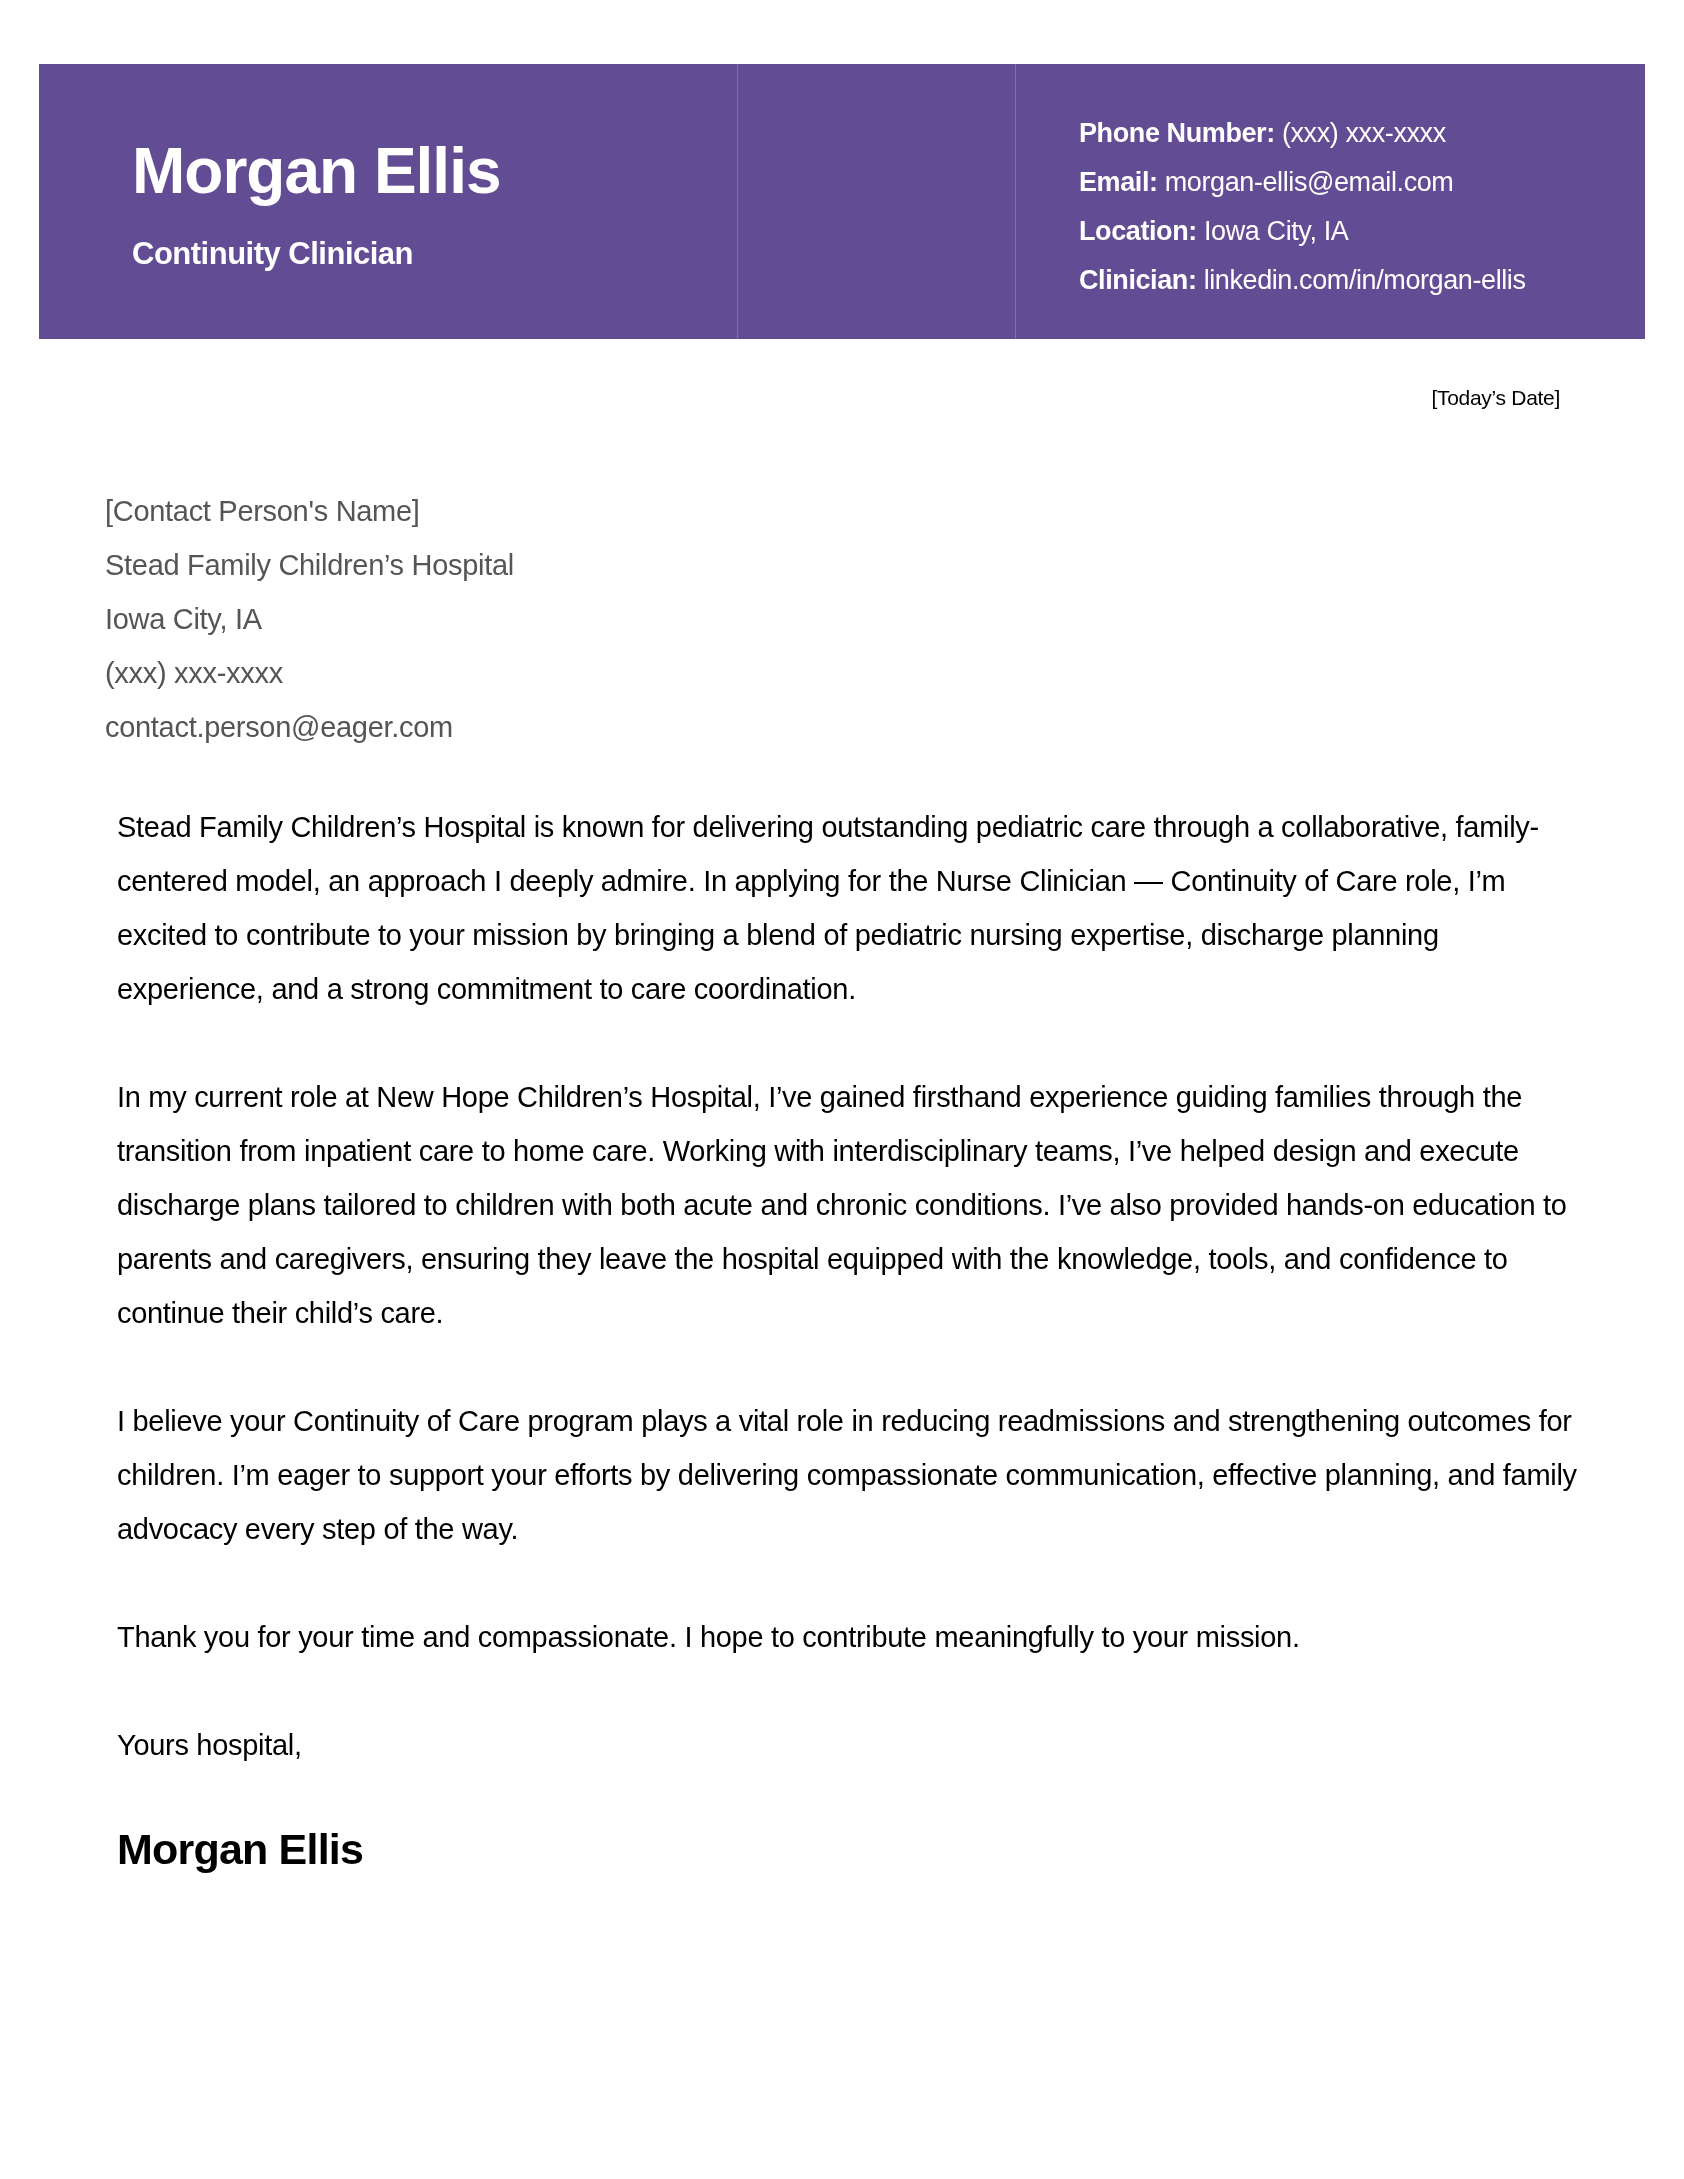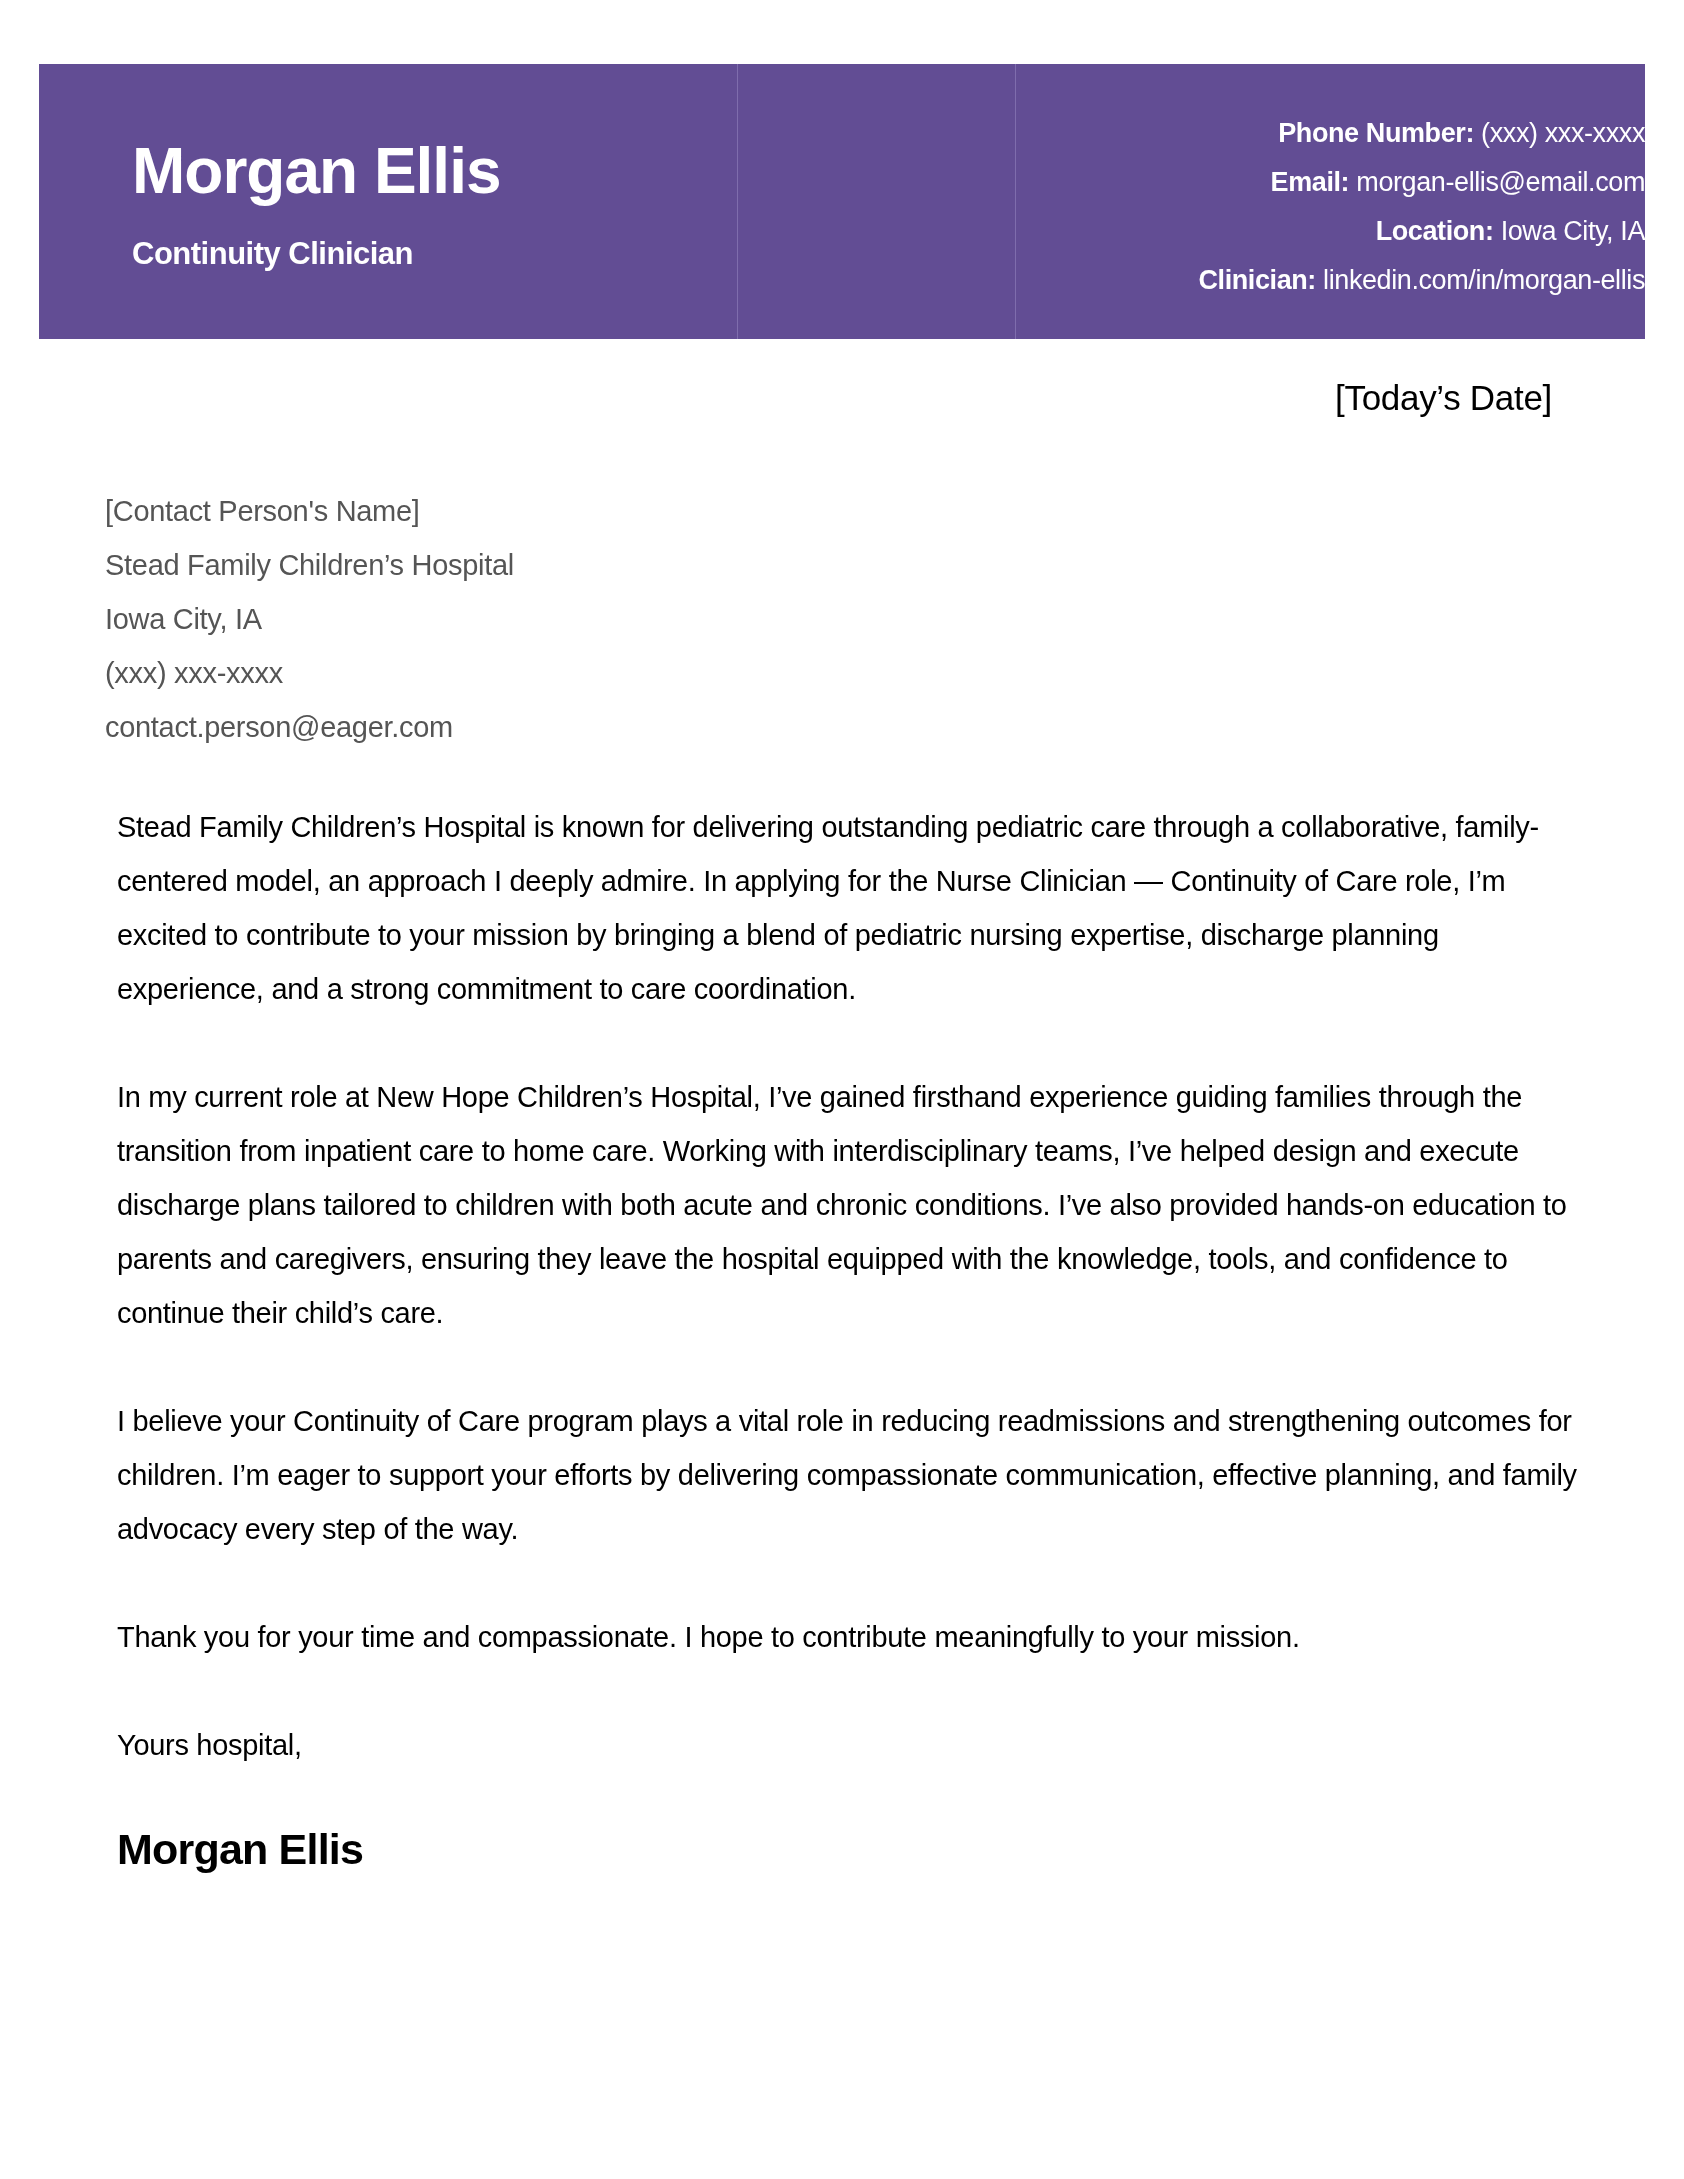--- a/index.html
+++ b/index.html
@@ -35,21 +35,20 @@
       padding-top: 70px;
     }
     .col-mid {
       width: 278px;
       border-right: 1px solid #7f6dad;
     }
     .col-contact {
       flex: 1;
       padding-left: 63px;
       padding-top: 45px;
-      text-align: right;
     }
     .name {
       color: #ffffff;
       font-weight: bold;
       font-size: 64px;
       line-height: 74px;
       letter-spacing: -1px;
     }
     .title {
       color: #ffffff;
@@ -64,23 +63,23 @@
       font-size: 27px;
       line-height: 49px;
       letter-spacing: -0.4px;
       white-space: nowrap;
     }
     .contact-line .lbl {
       font-weight: bold;
     }
     .date {
       position: absolute;
-      right: 132px;
+      right: 124px;
       top: 378px;
-      font-size: 35px;
+      font-size: 21px;
       line-height: 39px;
       letter-spacing: -0.3px;
     }
     .recipient {
       position: absolute;
       left: 105px;
       top: 484px;
       color: #555555;
       font-size: 29px;
       line-height: 54px;

